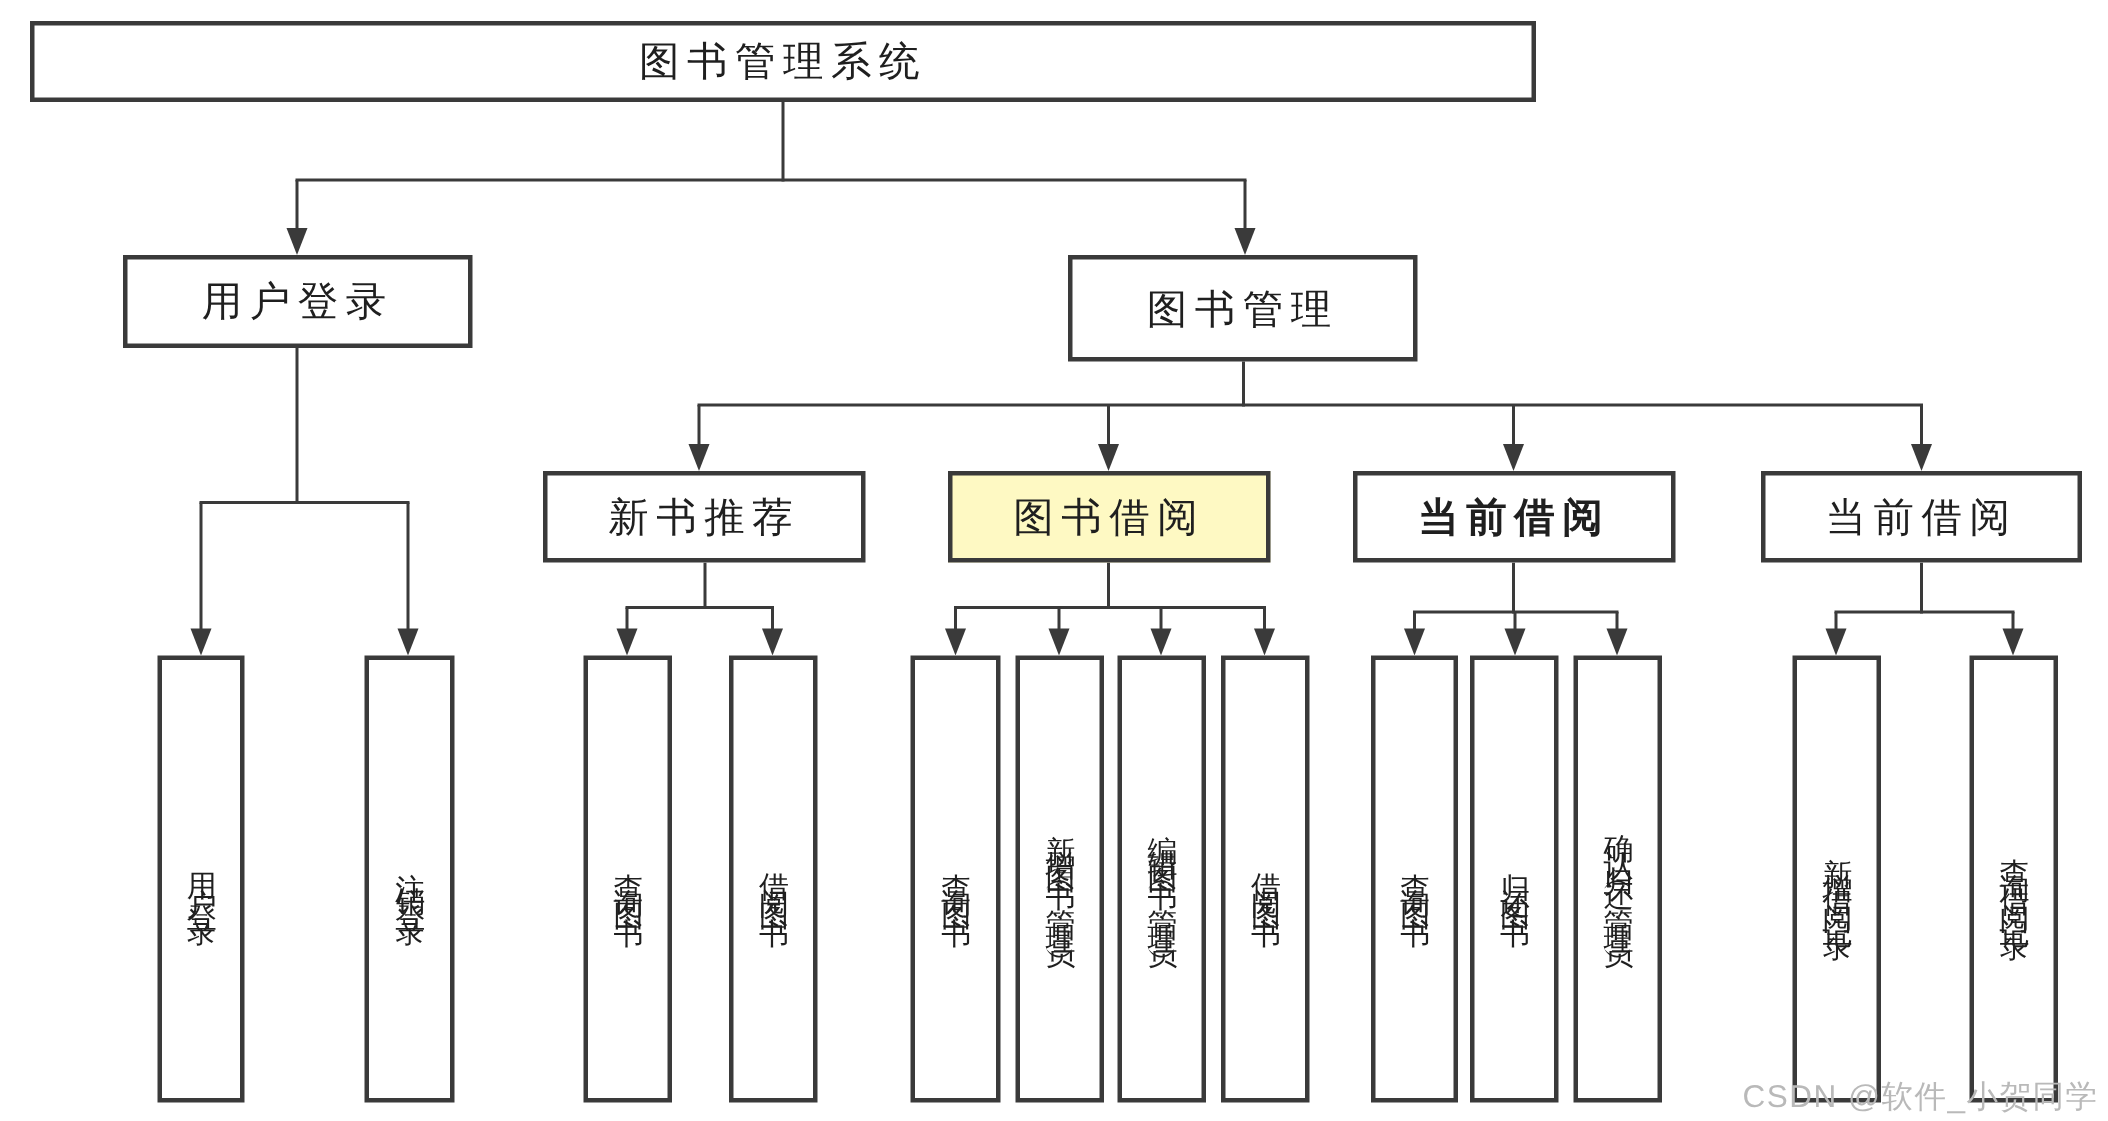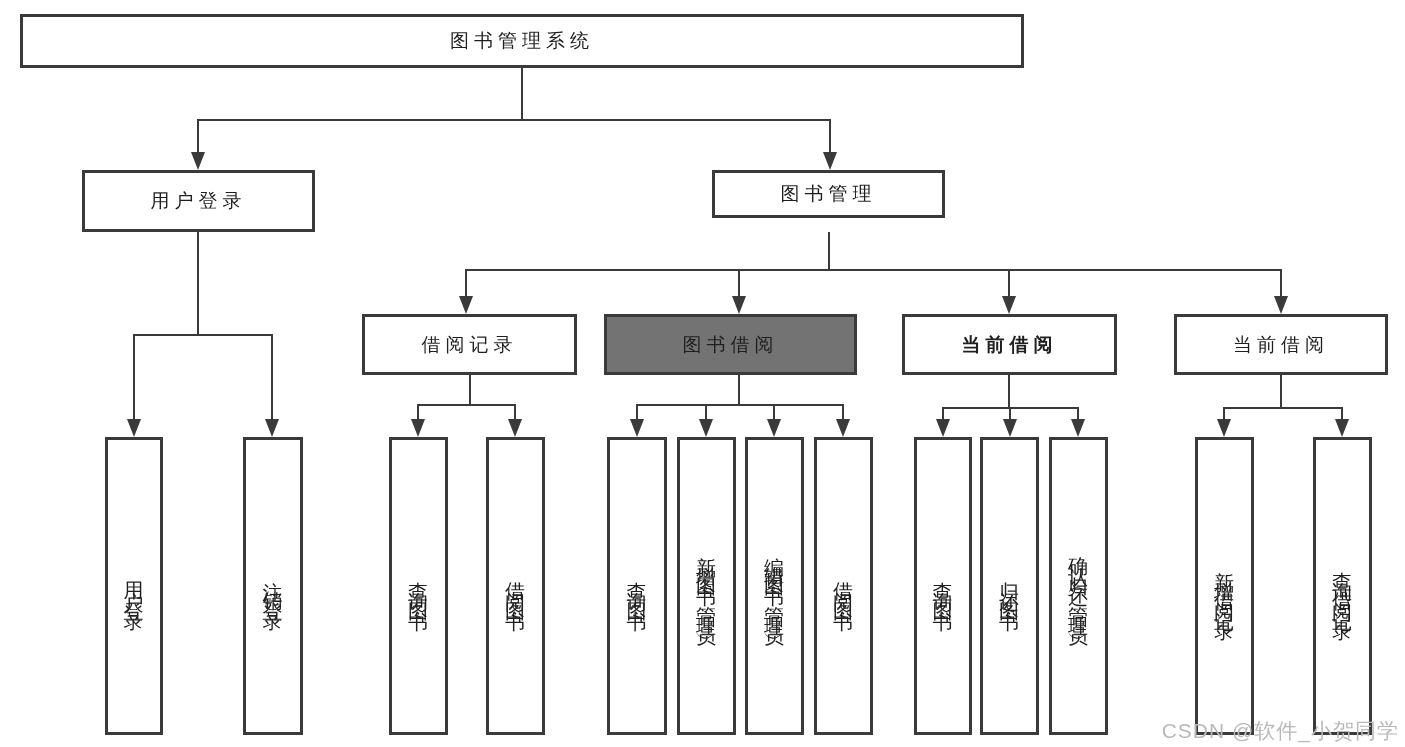--- a/index.html
+++ b/index.html
@@ -14,21 +14,21 @@
     position:absolute;
     box-sizing:border-box;
     background:#ffffff;
     border:3px solid #3a3a3a;
     display:flex;
     align-items:center;
     justify-content:center;
     color:#1f1f1f;
   }
   .node.h .lbl{
-    font-size:19px;
+    font-size:27px;
     letter-spacing:5px;
     white-space:nowrap;
   }
   .node.v .lbl{
     writing-mode:vertical-rl;
     text-orientation:mixed;
     font-size:20px;
     letter-spacing:10px;
     line-height:1;
   }
@@ -109,27 +109,27 @@
       <div class="arrow" style="left: 1003px; top: 419px; border-top-color: rgb(58, 58, 58);"></div>
       <div class="arrow" style="left: 1071px; top: 419px; border-top-color: rgb(58, 58, 58);"></div>
       <div class="arrow" style="left: 1217px; top: 419px; border-top-color: rgb(58, 58, 58);"></div>
       <div class="arrow" style="left: 1335px; top: 419px; border-top-color: rgb(58, 58, 58);"></div>
       <div class="node h" style="left: 20px; top: 14px; width: 1004px; height: 54px; border-color: rgb(58, 58, 58); background: rgb(255, 255, 255);">
         <span class="lbl" style="color: rgb(31, 31, 31);">图书管理系统</span>
       </div>
       <div class="node h" style="left: 82px; top: 170px; width: 233px; height: 62px; border-color: rgb(58, 58, 58); background: rgb(255, 255, 255);">
         <span class="lbl" style="color: rgb(31, 31, 31);">用户登录</span>
       </div>
-      <div class="node h" style="left: 712px; top: 170px; width: 233px; height: 48px; border-color: rgb(58, 58, 58); background: rgb(255, 255, 255);">
+      <div class="node h" style="left: 712px; top: 170px; width: 233px; height: 71px; border-color: rgb(58, 58, 58); background: rgb(255, 255, 255);">
         <span class="lbl" style="color: rgb(31, 31, 31);">图书管理</span>
       </div>
       <div class="node h" style="left: 362px; top: 314px; width: 215px; height: 61px; border-color: rgb(58, 58, 58); background: rgb(255, 255, 255);">
-        <span class="lbl" style="color: rgb(31, 31, 31);">借阅记录</span>
+        <span class="lbl" style="color: rgb(31, 31, 31);">新书推荐</span>
       </div>
-      <div class="node h" style="left: 604px; top: 314px; width: 253px; height: 61px; border-color: rgb(58, 58, 58); background: #737373;">
+      <div class="node h" style="left: 632px; top: 314px; width: 215px; height: 61px; border-color: rgb(58, 58, 58); background: #fef9c3;">
         <span class="lbl" style="color: rgb(31, 31, 31);">图书借阅</span>
       </div>
       <div class="node h" style="left: 902px; top: 314px; width: 215px; height: 61px; border-color: rgb(58, 58, 58); background: rgb(255, 255, 255); font-weight: bold;">
         <span class="lbl" style="color: rgb(31, 31, 31);">当前借阅</span>
       </div>
       <div class="node h" style="left: 1174px; top: 314px; width: 214px; height: 61px; border-color: rgb(58, 58, 58); background: rgb(255, 255, 255);">
         <span class="lbl" style="color: rgb(31, 31, 31);">当前借阅</span>
       </div>
       <div class="node v" style="left: 105px; top: 437px; width: 58px; height: 298px; border-color: rgb(58, 58, 58); background: rgb(255, 255, 255);">
         <span class="lbl" style="color: rgb(31, 31, 31);">用户登录</span>

